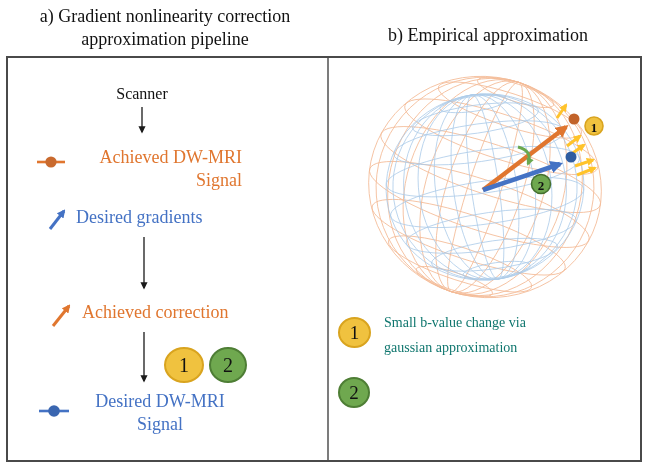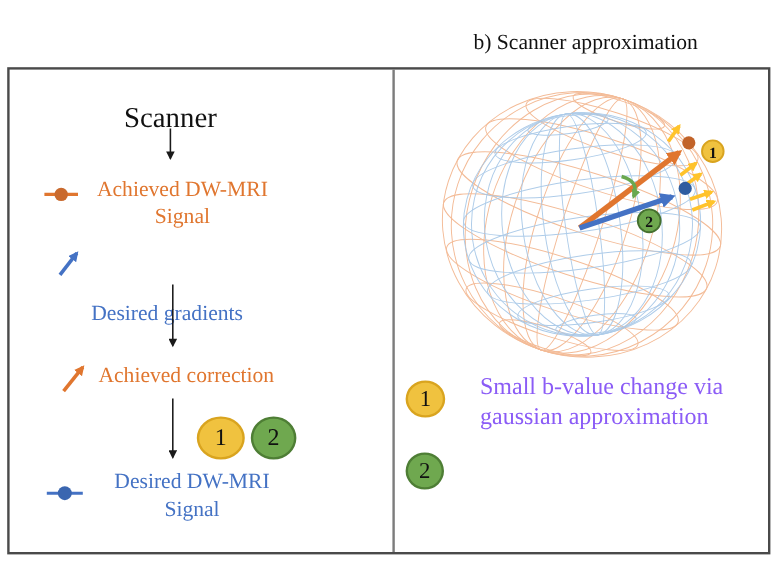--- a/index.html
+++ b/index.html
@@ -12,45 +12,45 @@
   .pre{white-space:pre-line;}
   .center{text-align:center;}
 
   .title{font-size:18px;line-height:1.25;color:#111111;}
   #title-a{left:0;top:5px;width:330px;}
   #title-b{left:330px;top:24px;width:316px;}
 
   #frame{left:6px;top:56px;width:636px;height:406px;border:2px solid #4a4a4a;box-sizing:border-box;}
   #divider{left:327px;top:58px;width:2px;height:402px;background:#7c7c7c;}
 
-  .black-label{font-size:24px;line-height:1.25;color:#111111;}
+  .black-label{font-size:16px;line-height:1.25;color:#111111;}
   .orange-label{font-size:18px;line-height:1.3;color:#E0762F;}
   .blue-label{font-size:18px;line-height:1.3;color:#4472C4;}
 
   #scanner-label{left:92px;top:84px;width:100px;}
-  #achieved-signal-label{left:62px;top:146px;width:180px;}
-  #desired-gradients-label{left:76px;top:206px;margin-top:44px;}
+  #achieved-signal-label{left:62px;top:146px;width:180px;text-align:right;}
+  #desired-gradients-label{left:76px;top:206px;}
   #empirical-label{left:183px;top:240px;width:92px;line-height:1.22;}
   #achieved-gradients-label{left:82px;top:301px;}
   #desired-signal-label{left:70px;top:390px;width:180px;}
 
   .step-circle{
     border-radius:50%;display:flex;align-items:center;justify-content:center;
     font-size:20px;color:#111;box-sizing:border-box;
   }
   #step-circle-1{left:164px;top:347px;width:40px;height:36px;background:#F0C23F;border:2px solid #D9A41F;}
   #step-circle-2{left:209px;top:347px;width:38px;height:36px;background:#6FA84F;border:2px solid #4E7E35;}
 
   .legend-badge{
     border-radius:50%;display:flex;align-items:center;justify-content:center;
     font-size:19px;color:#111;box-sizing:border-box;
   }
   #legend-badge-1{left:338px;top:317px;width:33px;height:31px;background:#F0C23F;border:2px solid #D9A41F;}
   #legend-badge-2{left:338px;top:377px;width:32px;height:31px;background:#6FA84F;border:2px solid #4E7E35;}
-  .legend-text{font-size:20px;line-height:25px;color:#8b5cf6;margin-left:16px;}
+  .legend-text{font-size:14px;line-height:25px;color:#0f766e;}
   #legend-text-1{left:384px;top:310px;width:250px;}
   #legend-text-2{left:384px;top:370px;width:256px;}
 </style>
 </head>
 <body>
 
 <div class="figure">
 
   <svg width="0" height="0" style="position:absolute">
     <defs>
@@ -65,21 +65,23 @@
         </marker>
       <marker id="ah-green" viewBox="0 0 10 10" refX="7.5" refY="5" markerWidth="2.6" markerHeight="2.6" orient="auto">
           <path d="M0,0 L10,5 L0,10 z" fill="#6AA84F"></path>
         </marker>
       <marker id="ah-yellow" viewBox="0 0 10 10" refX="7.5" refY="5" markerWidth="2.7" markerHeight="2.7" orient="auto">
           <path d="M0,0 L10,5 L0,10 z" fill="#FFC32B"></path>
         </marker>
     </defs>
   </svg>
 
-  <div class="abs title center" id="title-b">b) Scanner approximation</div>
+  <div class="abs title center pre" id="title-a">a) Gradient nonlinearity correction
+approximation pipeline</div>
+  <div class="abs title center" id="title-b">b) Empirical approximation</div>
 
   <div class="abs" id="frame"></div>
   <div class="abs" id="divider"></div>
 
   <div class="abs black-label center" id="scanner-label">Scanner</div>
 
   <svg class="abs" style="left:135px;top:106px" width="14" height="34">
     <line x1="7" y1="1" x2="7" y2="26" stroke="#1a1a1a" stroke-width="1.3" marker-end="url(#ah-black)"></line>
   </svg>
 

